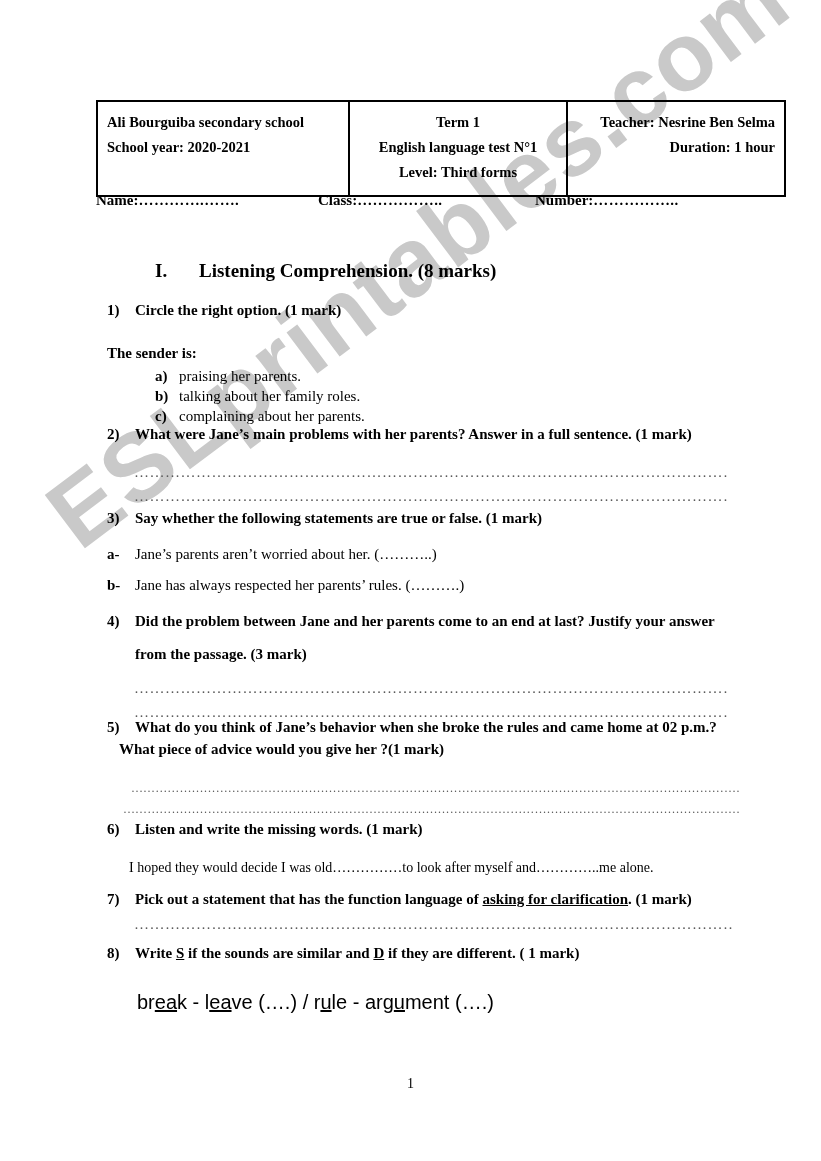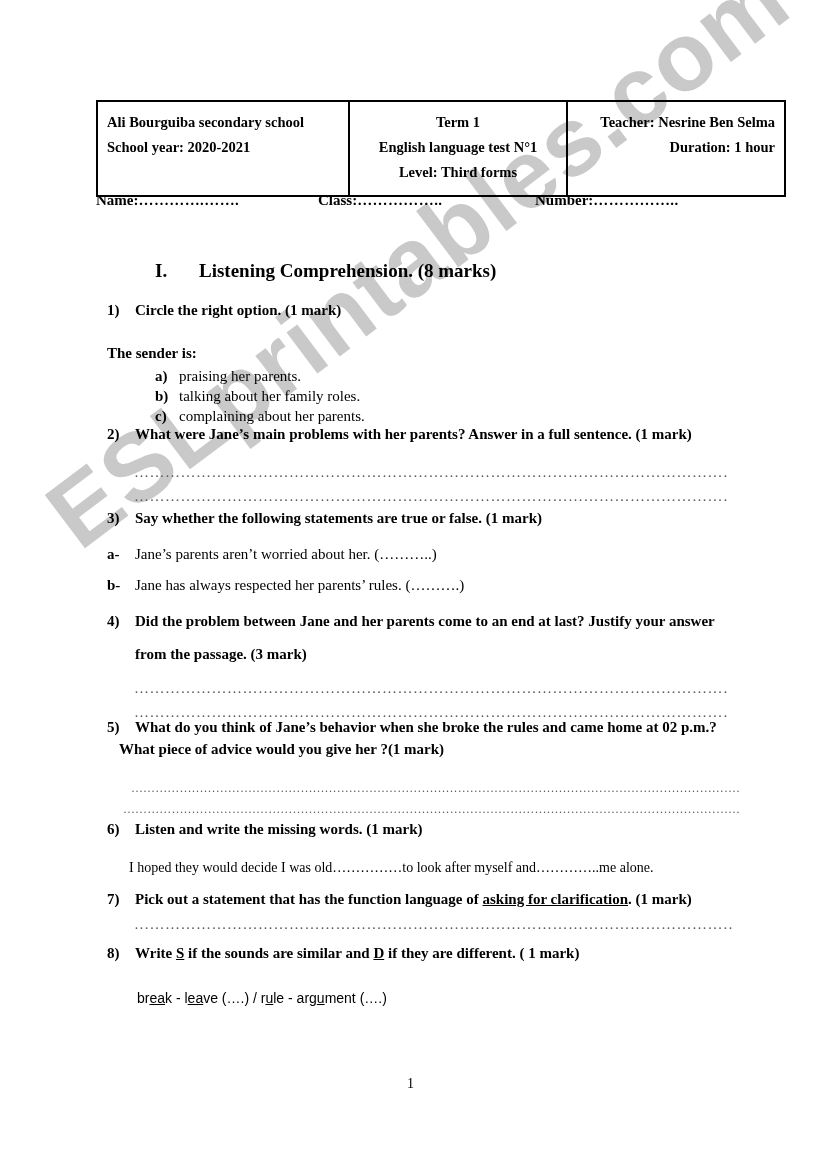--- a/index.html
+++ b/index.html
@@ -163,21 +163,21 @@
 
   .fill-sentence {
     font-weight: normal;
     font-size: 14px;
     white-space: nowrap;
   }
 
   .sounds-line {
     font-family: "Liberation Sans", "DejaVu Sans", sans-serif;
     font-weight: normal;
-    font-size: 14px;
+    font-size: 20px;
     white-space: nowrap;
   }
 
   .page-number {
     position: absolute;
     left: 0;
     top: 1076px;
     width: 821px;
     text-align: center;
     font-size: 14px;

